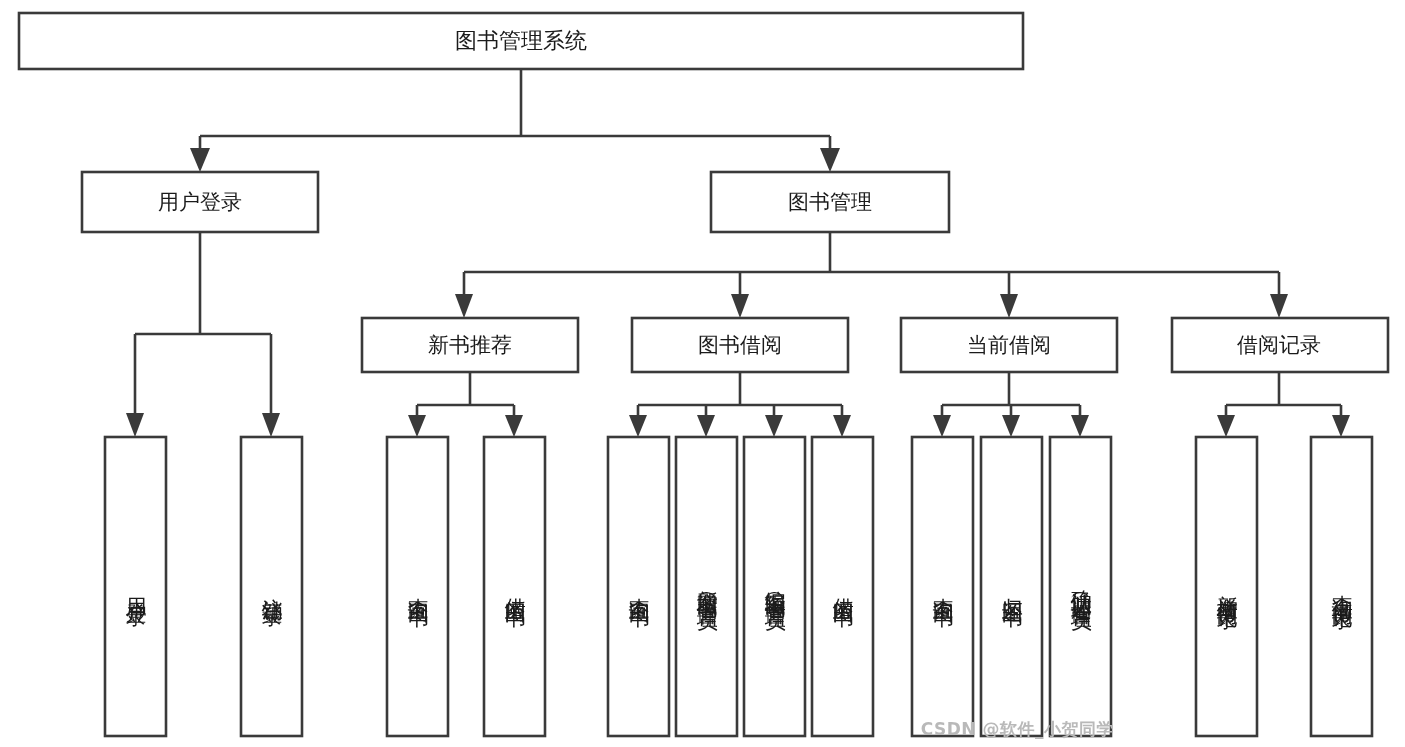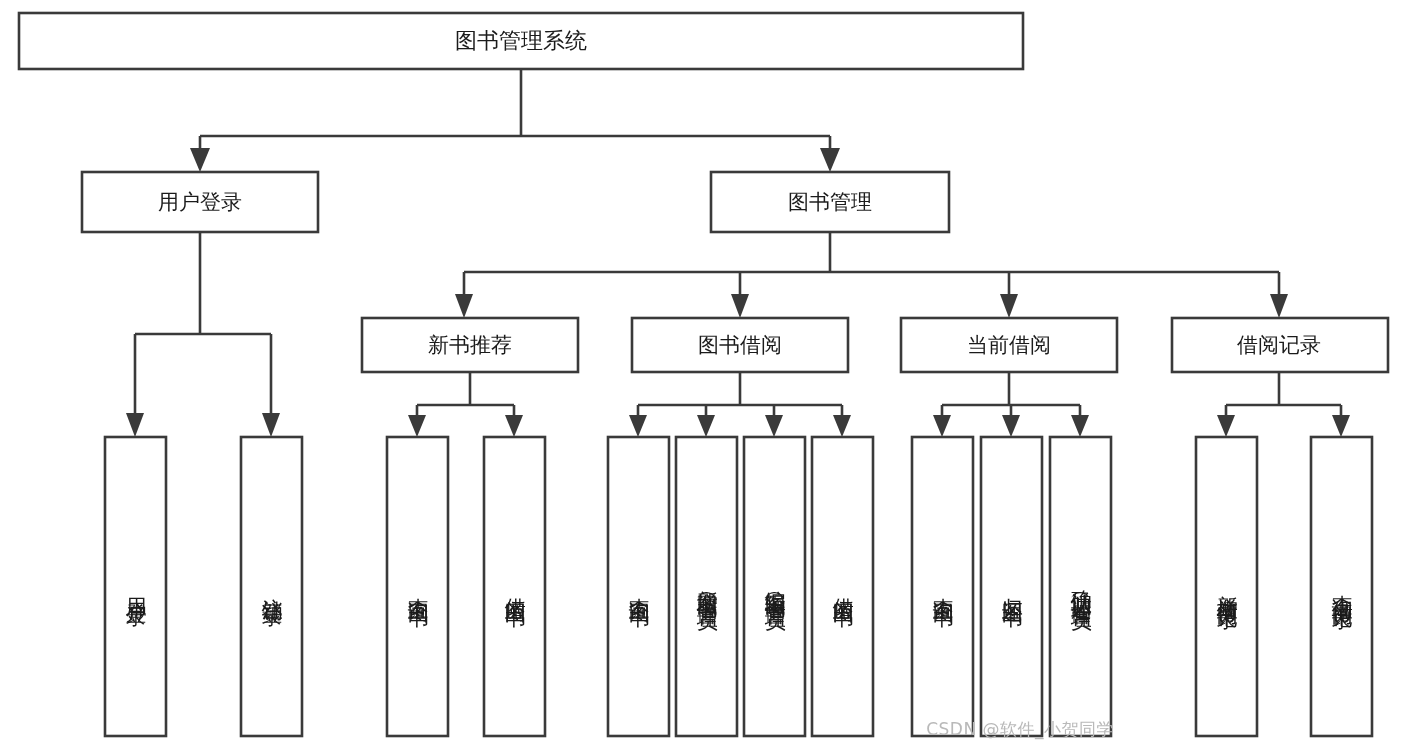--- a/index.html
+++ b/index.html
@@ -67,20 +67,21 @@
   }
   .watermark {
     position: absolute;
     right: 12px;
     bottom: 6px;
     font-family: "DejaVu Sans", "Liberation Sans", sans-serif;
     font-size: 17px;
     color: #b9b9b9;
     white-space: nowrap;
     letter-spacing: 0.5px;
+    font-weight: bold;
   }
 </style>
 </head>
 <body>
 
 <div id="diagram-root">
 
   <svg class="canvas" viewBox="0 0 1405 747">
     <defs></defs>
 

